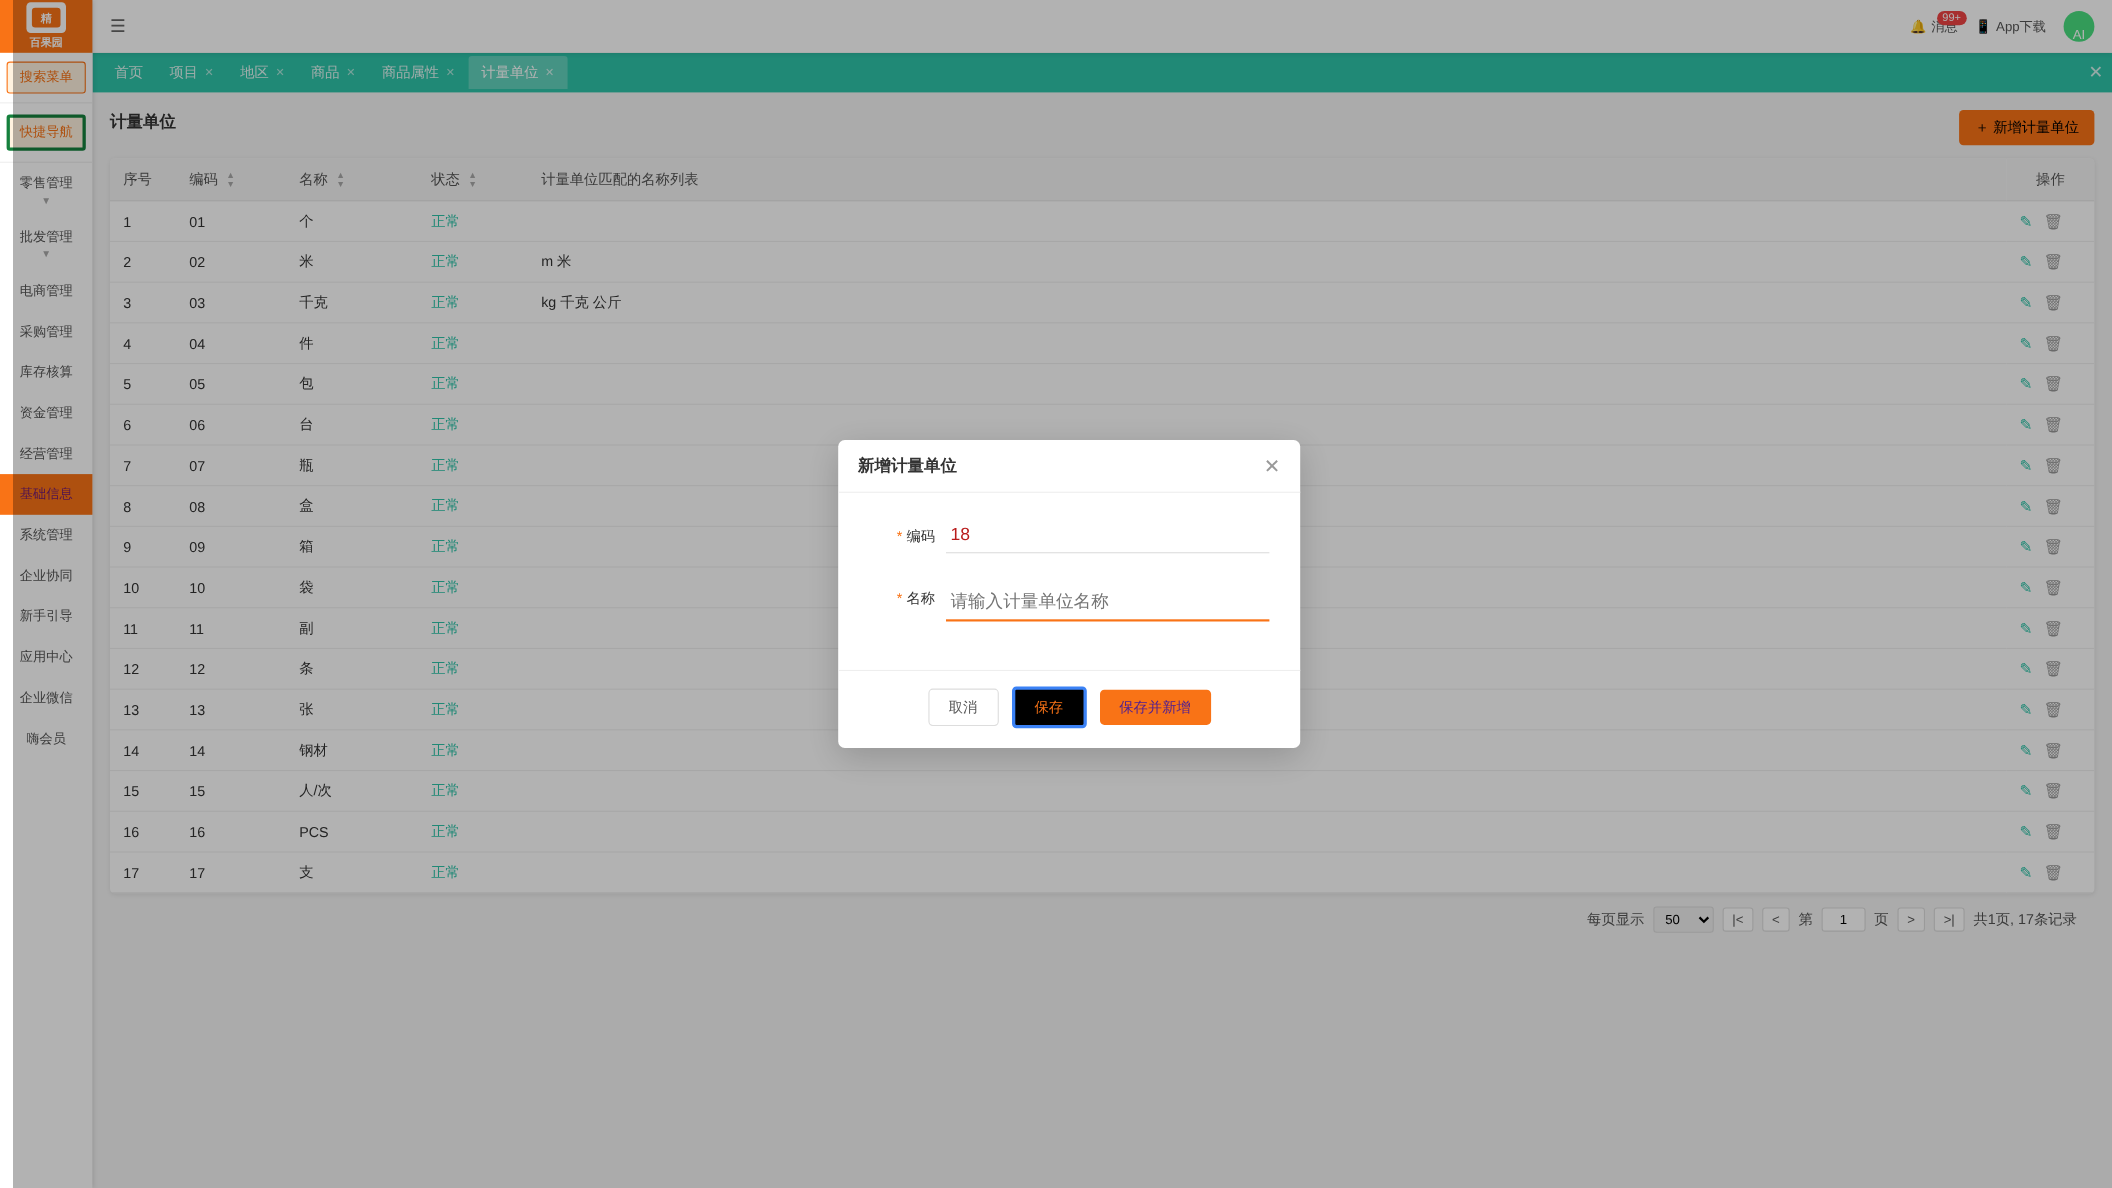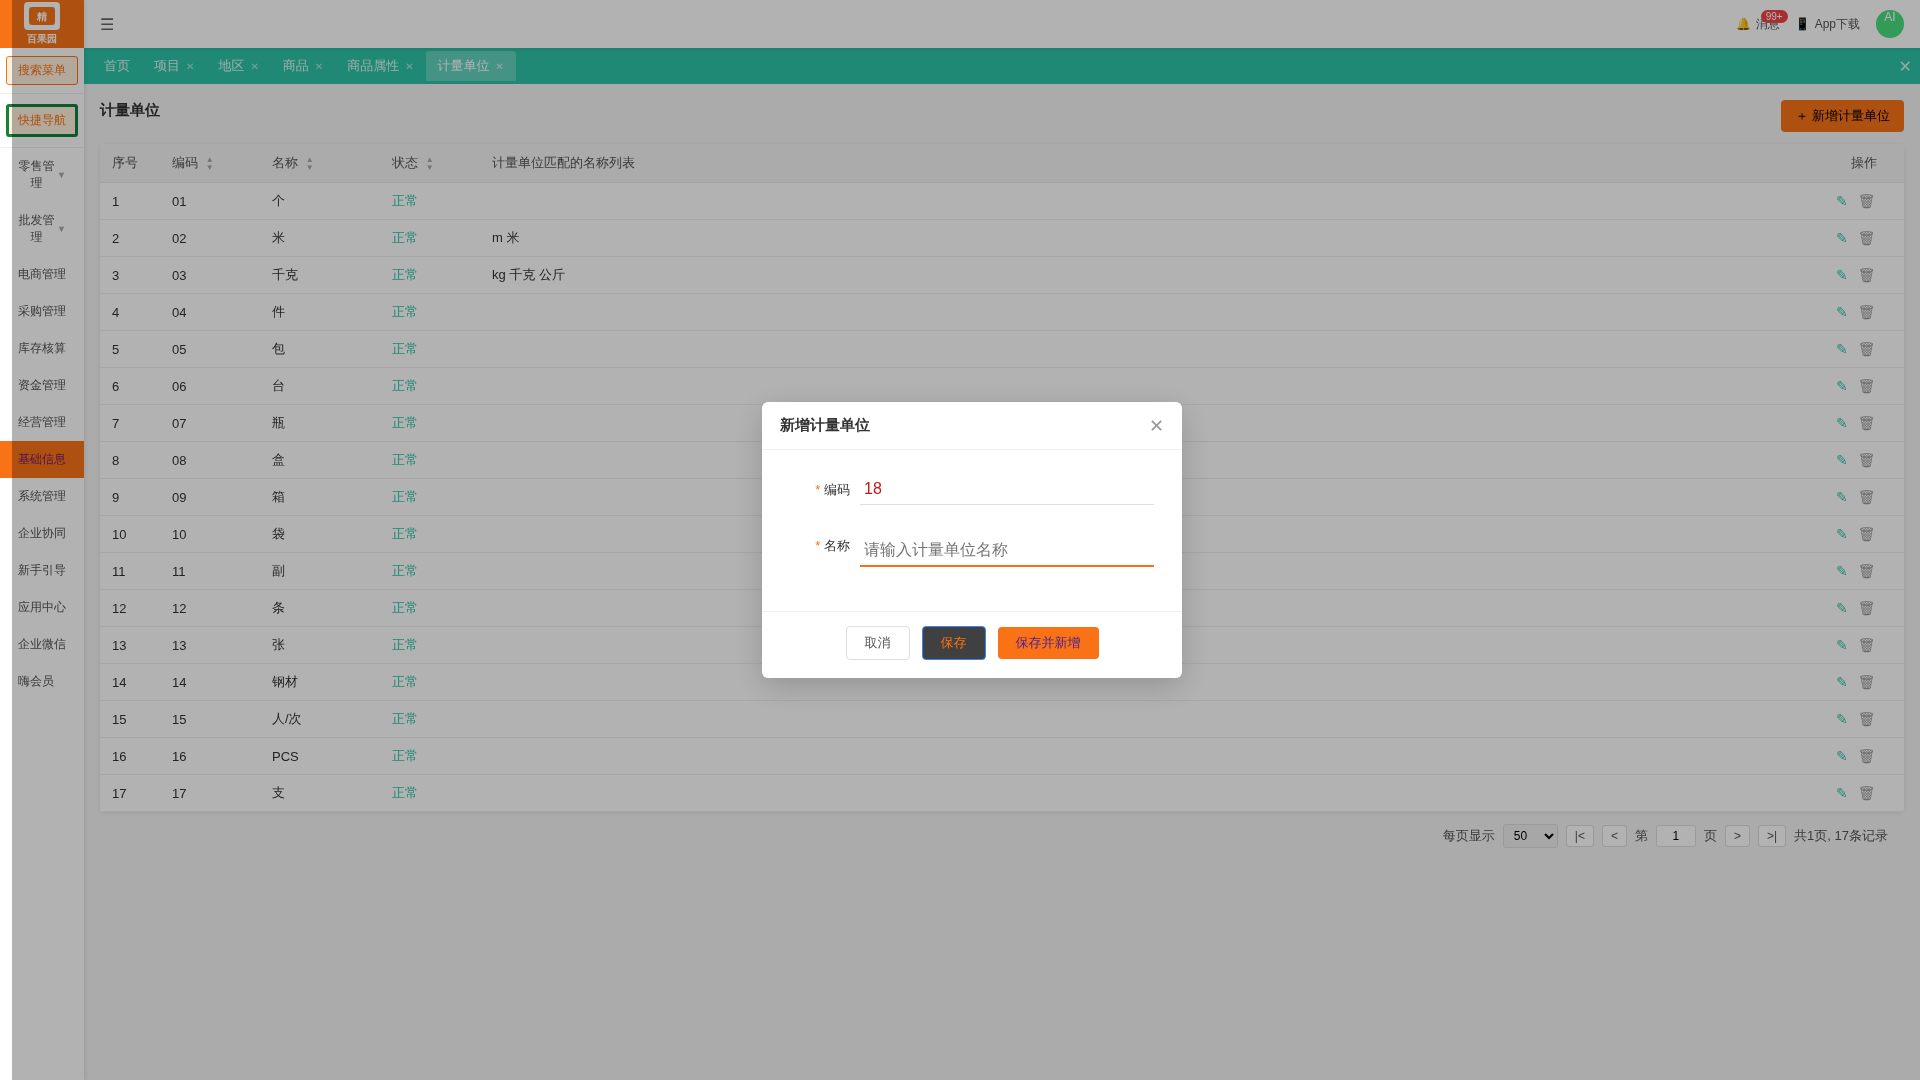--- a/index.html
+++ b/index.html
@@ -8,35 +8,35 @@
     
     .sidebar { width: 84px; background: #fff; height: 100%; display: flex; flex-direction: column; box-shadow: 1px 0 4px rgba(0,0,0,0.1); z-index: 10; }
     .sidebar-logo { height: 48px; background: #f97316; display: flex; align-items: center; justify-content: center; color: white; font-size: 12px; font-weight: bold; padding: 8px; }
     .sidebar-logo-inner { display: flex; flex-direction: column; align-items: center; }
     .sidebar-logo-icon { width: 36px; height: 28px; background: #fff; border-radius: 4px; display: flex; align-items: center; justify-content: center; }
     .sidebar-logo-text { color: white; font-size: 10px; margin-top: 2px; }
     .sidebar-search { padding: 8px 6px; border-bottom: 1px solid #eee; }
     .sidebar-search-btn { width: 100%; padding: 5px; background: #fff3e0; border: 1px solid #f97316; border-radius: 3px; color: #f97316; font-size: 12px; cursor: pointer; text-align: center; }
     .sidebar-nav { padding: 6px 0; border-bottom: 1px solid #eee; }
     .sidebar-nav-btn { width: 100%; padding: 5px; background: #fff3e0; border: 3px solid #15803d; border-radius: 3px; color: #f97316; font-size: 12px; cursor: pointer; text-align: center; margin: 4px 6px; width: calc(100% - 12px); }
-    .sidebar-item { padding: 10px 18px; text-align: center; cursor: pointer; font-size: 12px; color: #555; display: flex; flex-direction: row; align-items: center; gap: 2px; }
+    .sidebar-item { padding: 10px 18px; text-align: center; cursor: pointer; font-size: 12px; color: #555; display: flex; flex-direction: column; align-items: center; gap: 2px; }
     .sidebar-item.active { background: #f97316; color: #701a75; }
 
     
     .main { flex: 1; display: flex; flex-direction: column; overflow: hidden; }
 
     
     .topbar { height: 48px; background: #fff; display: flex; align-items: center; justify-content: space-between; padding: 0 16px; box-shadow: 0 1px 4px rgba(0,0,0,0.1); z-index: 9; }
     .topbar-left { display: flex; align-items: center; gap: 8px; }
     .topbar-collapse { cursor: pointer; font-size: 16px; color: #666; }
     .topbar-right { display: flex; align-items: center; gap: 16px; }
     .topbar-msg { display: flex; align-items: center; gap: 4px; font-size: 12px; color: #555; cursor: pointer; position: relative; }
     .topbar-badge { background: #ef4444; color: white; border-radius: 8px; font-size: 10px; padding: 1px 5px; position: absolute; top: -6px; right: -8px; }
     .topbar-app { display: flex; align-items: center; gap: 4px; font-size: 12px; color: #555; cursor: pointer; }
-    .topbar-avatar { width: 28px; height: 28px; background: #4ade80; border-radius: 50%; display: flex; align-items: flex-start; justify-content: center; color: white; font-size: 12px; cursor: pointer; }
+    .topbar-avatar { width: 28px; height: 28px; background: #4ade80; border-radius: 50%; display: flex; align-items: flex-end; justify-content: center; color: white; font-size: 12px; cursor: pointer; }
 
     
     .tabs { background: #2ec4a9; display: flex; align-items: center; padding: 0 8px; height: 36px; }
     .tab { padding: 6px 12px; font-size: 13px; color: rgba(255,255,255,0.85); cursor: pointer; display: flex; align-items: center; gap: 4px; border-radius: 3px 3px 0 0; }
     .tab.active { background: rgba(255,255,255,0.25); color: white; font-weight: 500; }
     .tab-close { font-size: 10px; opacity: 0.7; margin-left: 2px; }
     .tabs-close-all { margin-left: auto; color: rgba(255,255,255,0.8); cursor: pointer; font-size: 16px; }
 
     
     .page { flex: 1; padding: 16px; overflow-y: auto; position: relative; }
@@ -70,21 +70,21 @@
     .modal-title { font-size: 15px; font-weight: 600; color: #333; }
     .modal-close { cursor: pointer; color: #999; font-size: 18px; line-height: 1; }
     .modal-body { padding: 24px 28px; }
     .form-row { margin-bottom: 20px; display: flex; align-items: center; }
     .form-label { width: 60px; text-align: right; font-size: 13px; color: #333; margin-right: 10px; flex-shrink: 0; }
     .form-label.required::before { content: "* "; color: #f97316; }
     .form-input { flex: 1; border: none; border-bottom: 1px solid #ddd; padding: 6px 4px; font-size: 16px; color: #b91c1c; outline: none; }
     .form-input.active-border { border-bottom: 2px solid #f97316; margin-top: 10px; }
     .modal-footer { padding: 14px 18px 18px; display: flex; align-items: center; justify-content: center; gap: 12px; border-top: 1px solid #eee; }
     .btn-cancel { background: white; border: 1px solid #ddd; color: #555; padding: 7px 18px; border-radius: 4px; cursor: pointer; font-size: 13px; }
-    .btn-save { background: #404040; border: 1px solid #3b82f6; color: #f97316; padding: 7px 18px; border-radius: 4px; cursor: pointer; font-size: 13px; }
+    .btn-save { background: #000000; border: 3px solid #3b82f6; color: #f97316; padding: 7px 18px; border-radius: 4px; cursor: pointer; font-size: 13px; }
     .btn-save-new { background: #f97316; border: none; color: #4c1d95; padding: 7px 18px; border-radius: 4px; cursor: pointer; font-size: 13px; }
 
     .col-seq { width: 60px; }
     .col-code { width: 100px; }
     .col-name { width: 120px; }
     .col-status { width: 100px; }
     .col-match { }
     .col-action { width: 80px; text-align: center; }
   </style>
 </head>

